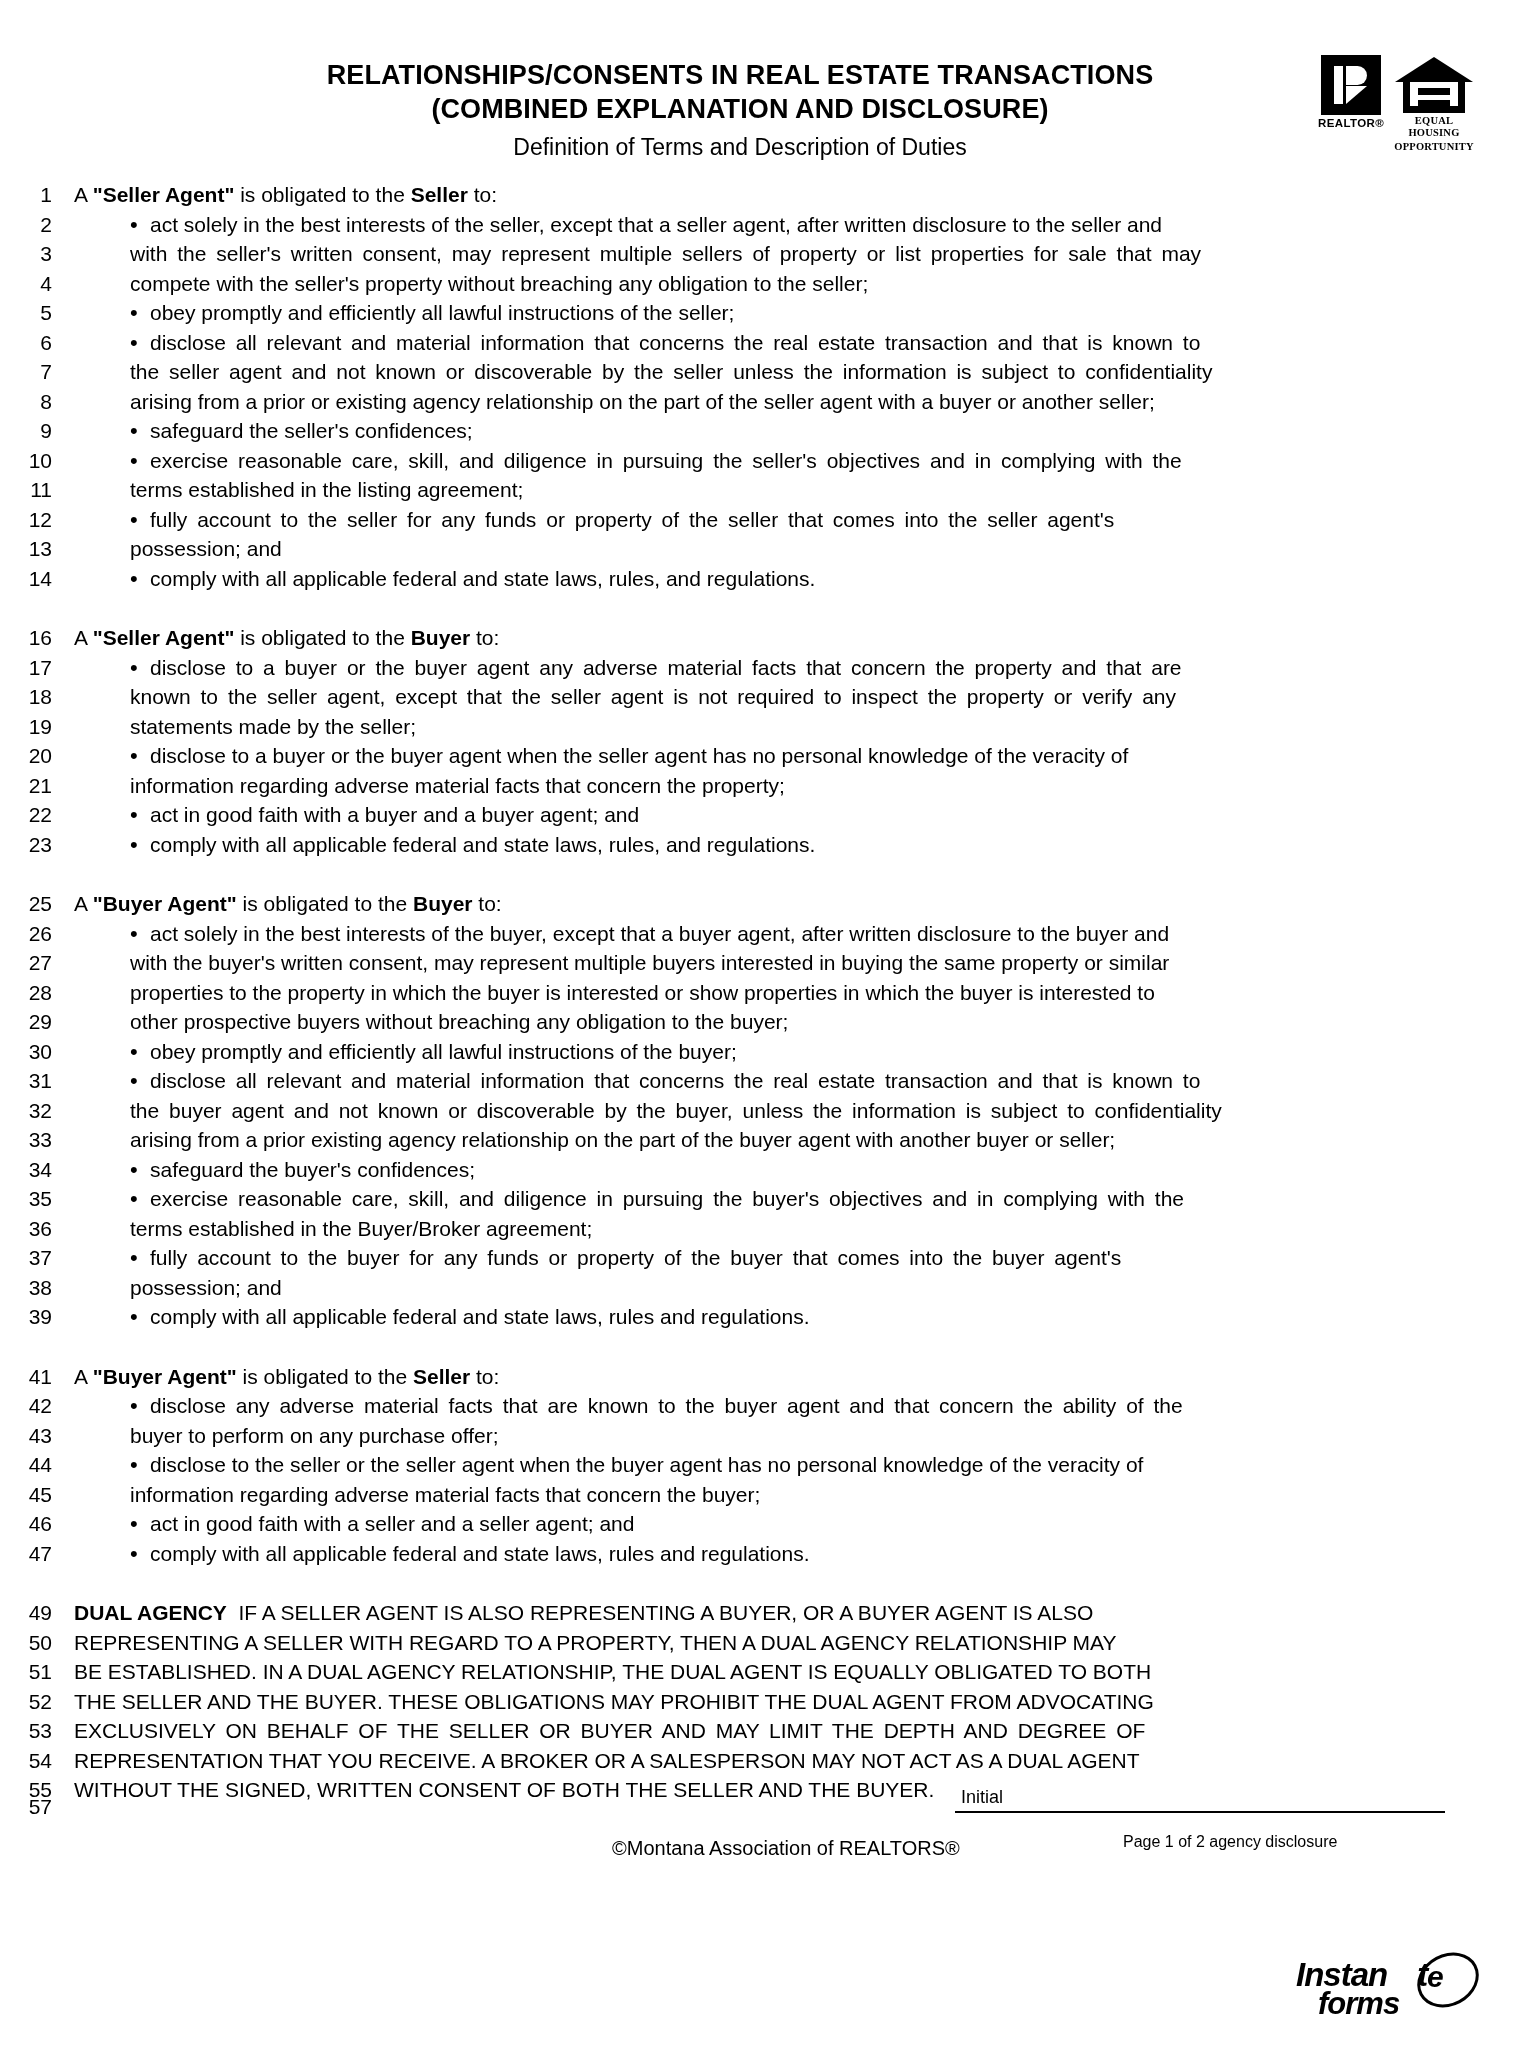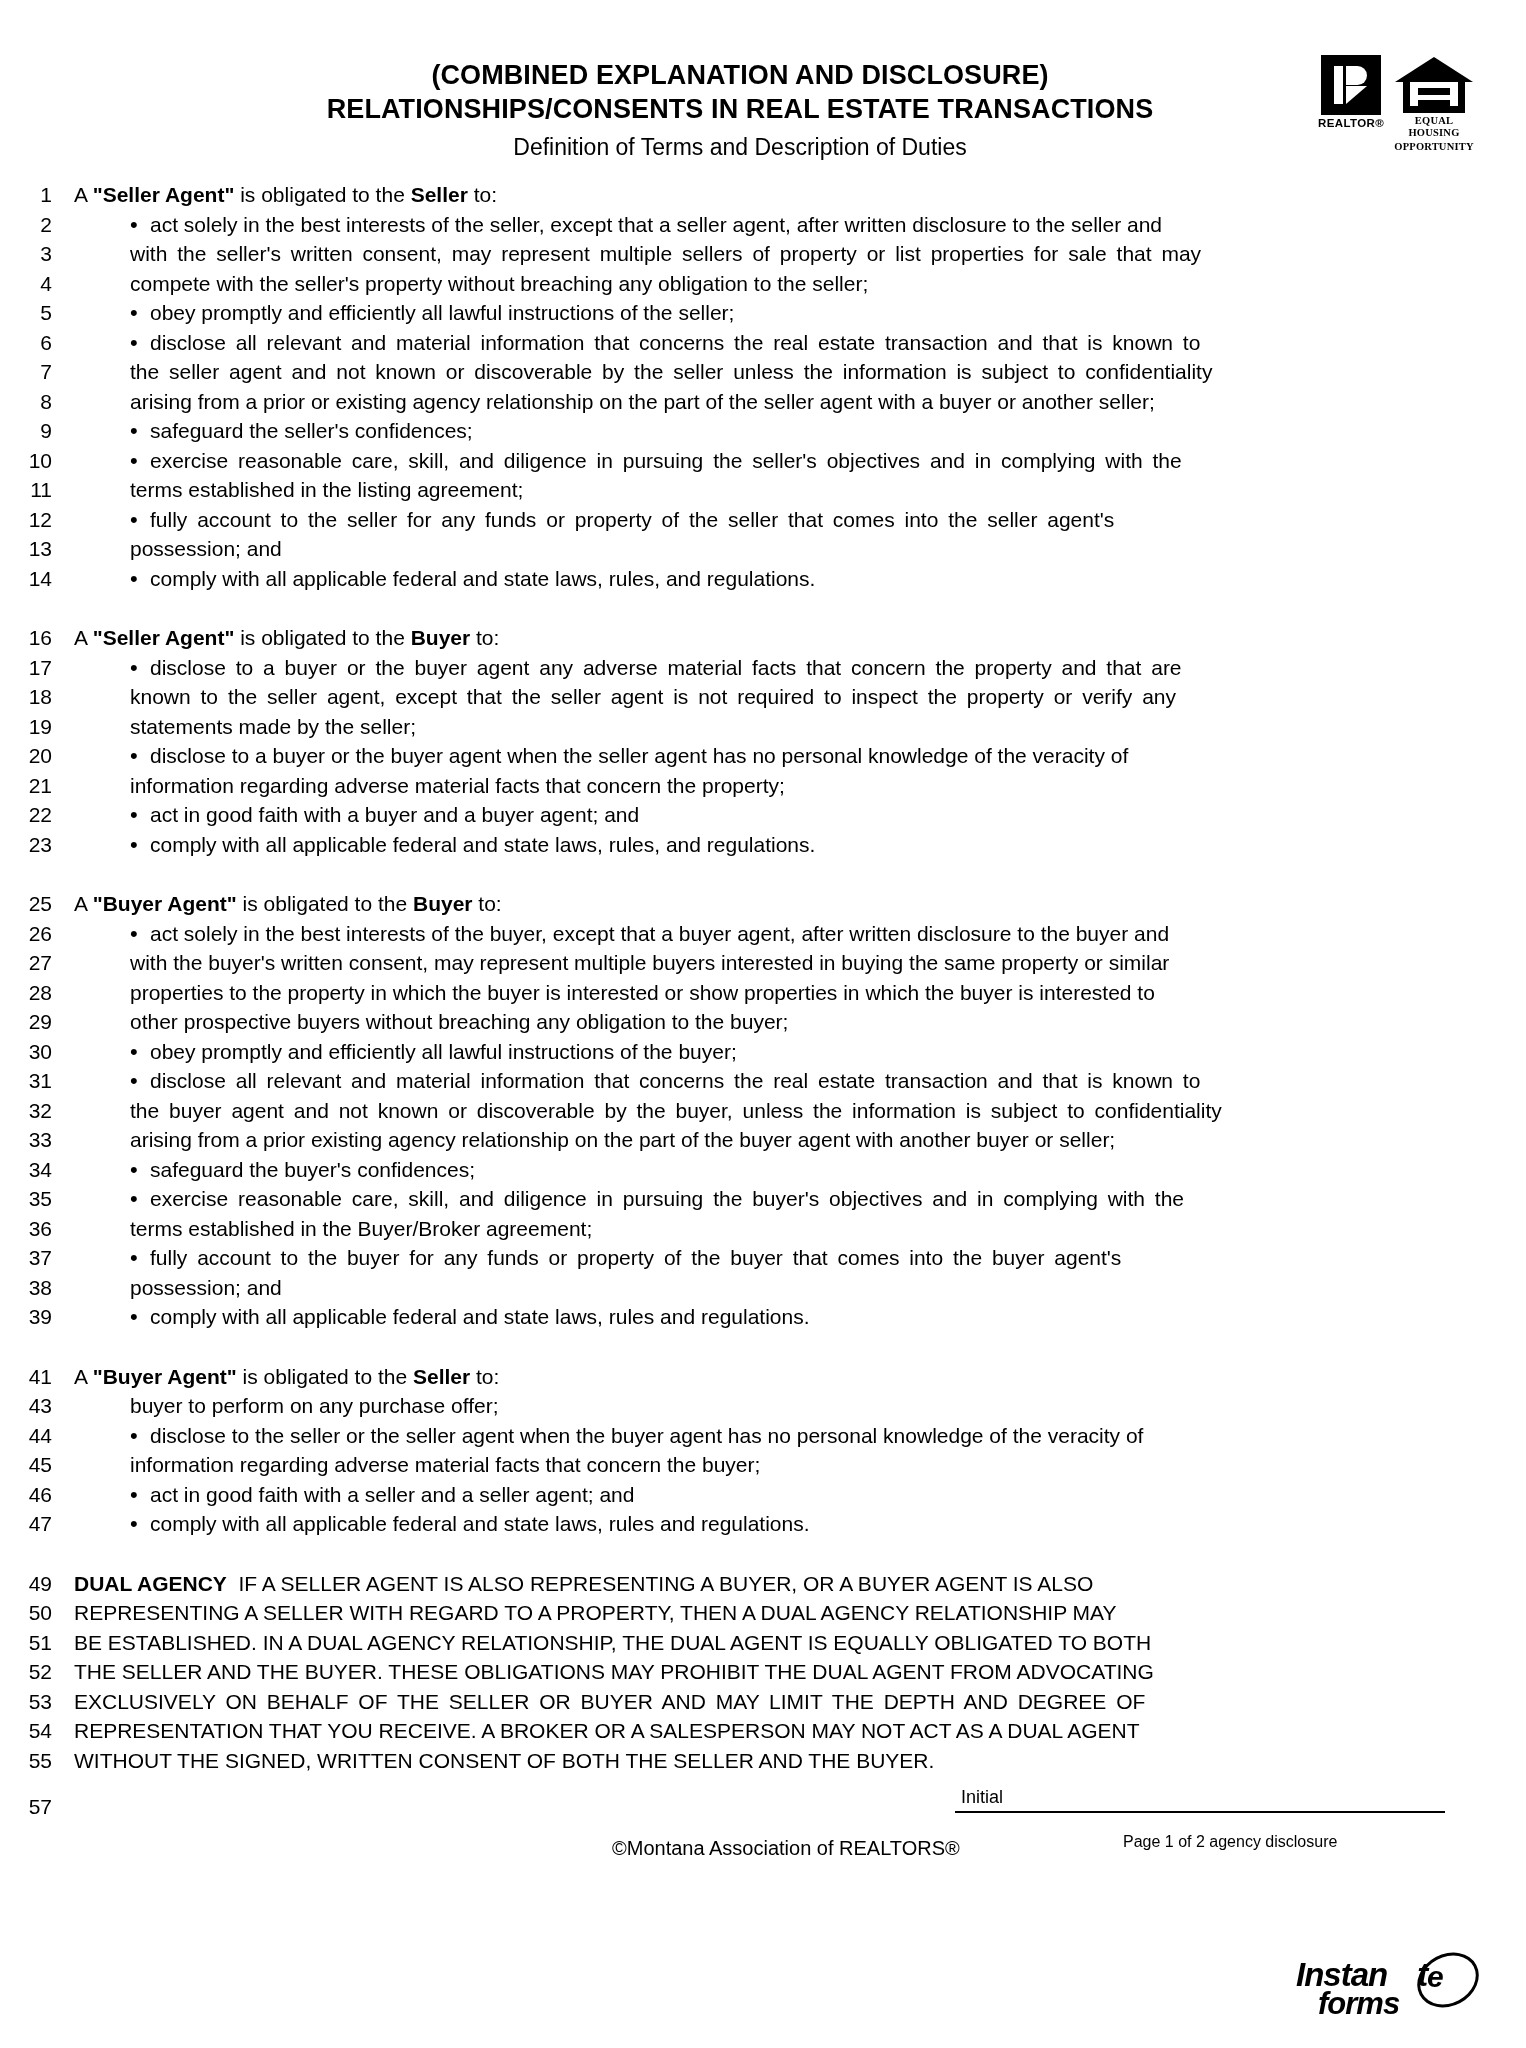--- a/index.html
+++ b/index.html
@@ -271,22 +271,22 @@
     font-size: 30px;
     font-weight: bold;
     font-style: italic;
   }
 </style>
 </head>
 <body>
 
 <div class="header">
   <div class="title-block">
+    <div class="title-line">RELATIONSHIPS/CONSENTS IN REAL ESTATE TRANSACTIONS</div>
     <div class="title-line">(COMBINED EXPLANATION AND DISCLOSURE)</div>
-    <div class="title-line">RELATIONSHIPS/CONSENTS IN REAL ESTATE TRANSACTIONS</div>
     <div class="subtitle-line">Definition of Terms and Description of Duties</div>
   </div>
 
   <div class="logos">
     <div class="realtor-logo">
       <div class="realtor-mark">
         <div class="bar"></div>
         <div class="rbowl"></div>
         <div class="rleg"></div>
       </div>
@@ -457,20 +457,24 @@
       </div>
       <div class="row">
         <div class="lineno">39</div>
         <div class="ltext indent"><span class="bullet"></span><span>comply with all applicable federal and state laws, rules and regulations.</span></div>
       </div>
     </div>
     <div class="para">
       <div class="row">
         <div class="lineno">41</div>
         <div class="ltext"><span>A </span><span class="b">"Buyer Agent"</span><span> is obligated to the </span><span class="b">Seller</span><span> to:</span></div>
+      </div>
+      <div class="row">
+        <div class="lineno">42</div>
+        <div class="ltext indent"><span class="bullet"></span><span style="word-spacing: 4px;">disclose any adverse material facts that are known to the buyer agent and that concern the ability of the</span></div>
       </div>
       <div class="row">
         <div class="lineno">43</div>
         <div class="ltext indent"><span>buyer to perform on any purchase offer;</span></div>
       </div>
       <div class="row">
         <div class="lineno">44</div>
         <div class="ltext indent"><span class="bullet"></span><span>disclose to the seller or the seller agent when the buyer agent has no personal knowledge of the veracity of</span></div>
       </div>
       <div class="row">

